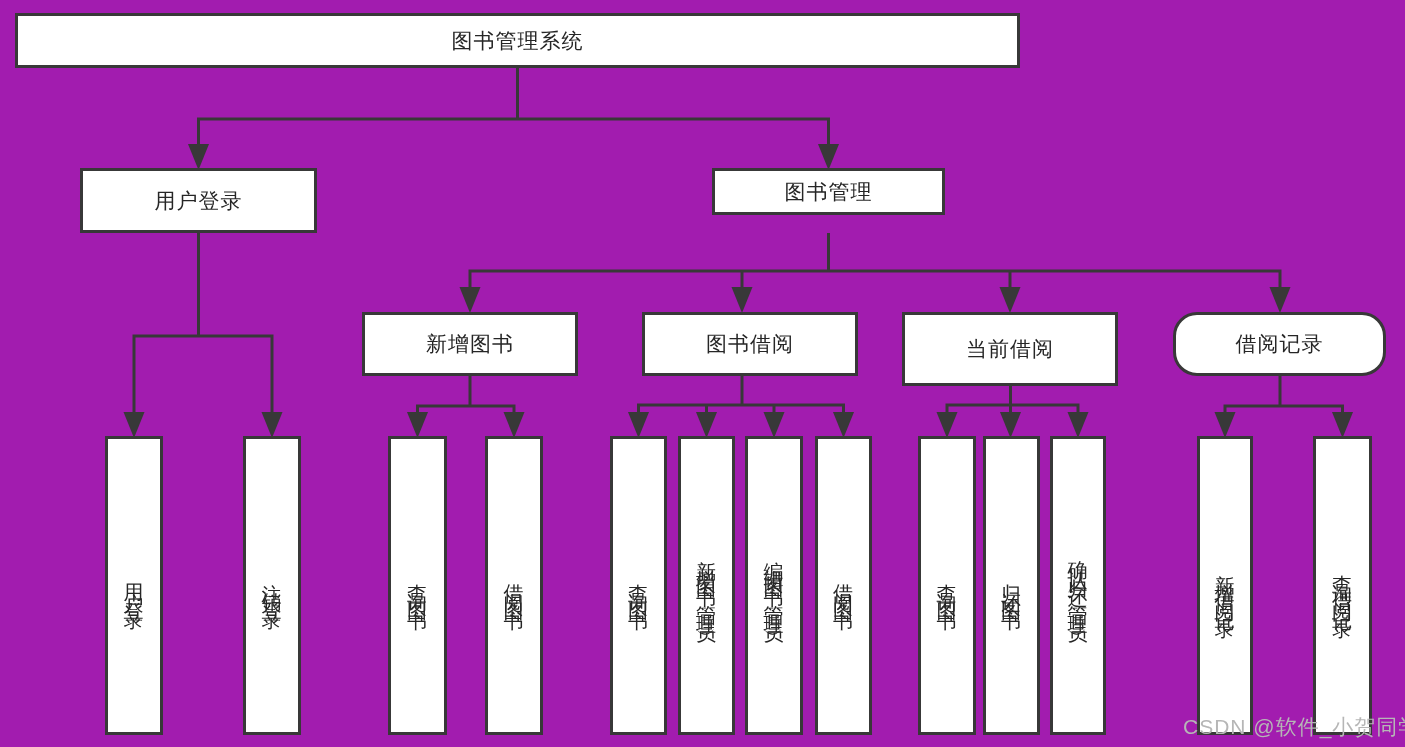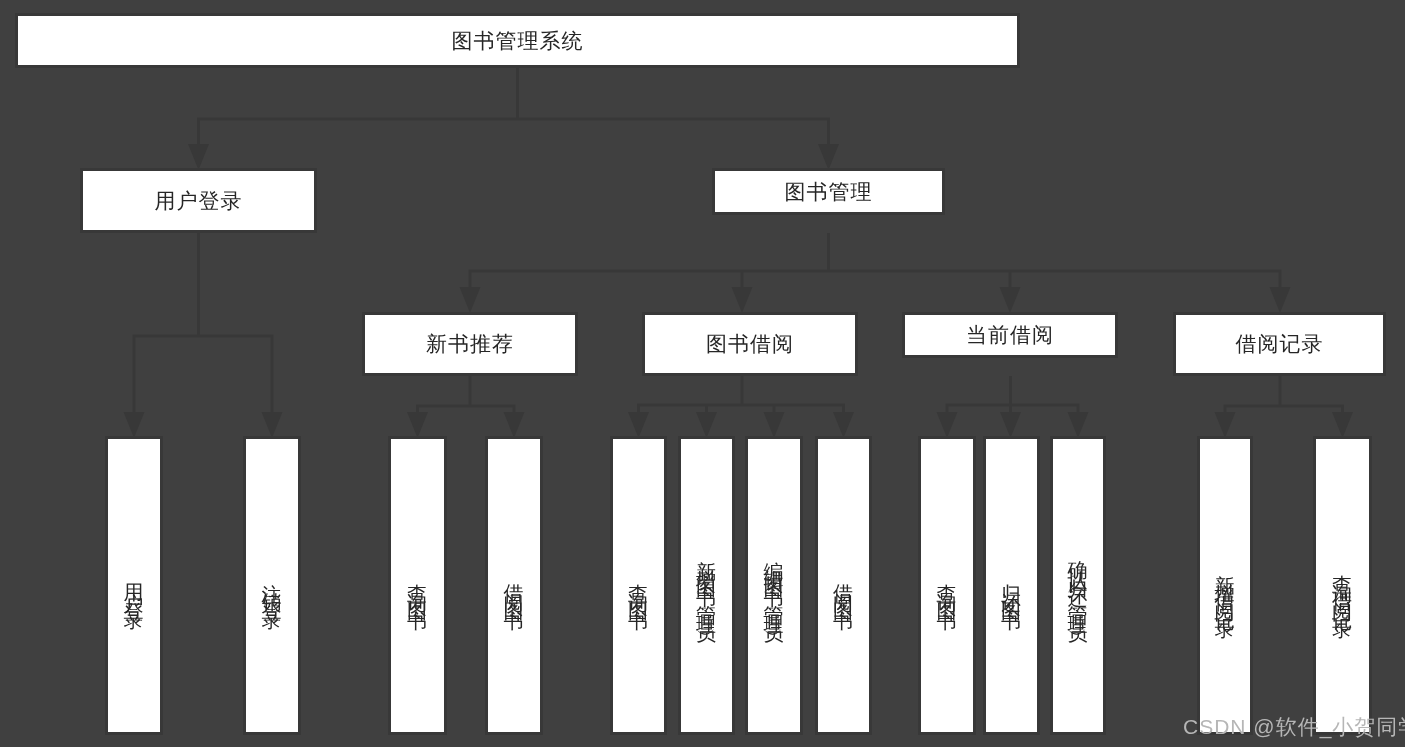--- a/index.html
+++ b/index.html
@@ -1,19 +1,19 @@
 <!DOCTYPE html>
 <html><head>
 <meta charset="utf-8">
 <style>
   html,body{margin:0;padding:0;background:#ffffff;}
   #canvas{
     position:relative;
     width:1405px;height:747px;
-    background:#404040;
+    background:#a21caf;
     font-family:"Liberation Sans","DejaVu Sans",sans-serif;
     overflow:hidden;
   }
   #connectors{position:absolute;left:0;top:0;width:1405px;height:747px;pointer-events:none;}
   .node{
     position:absolute;
     box-sizing:border-box;
     background:#ffffff;
     border:3px solid #383838;
     display:flex;align-items:center;justify-content:center;
@@ -83,29 +83,29 @@
   </div>
 
   <div class="node" style="left:80px;top:168px;width:237px;height:65px;">
     <span class="hlabel">用户登录</span>
   </div>
   <div class="node" style="left:712px;top:168px;width:233px;height:47px;">
     <span class="hlabel">图书管理</span>
   </div>
 
   <div class="node" style="left:362px;top:312px;width:216px;height:64px;">
-    <span class="hlabel">新书推荐</span>
+    <span class="hlabel">新增图书</span>
   </div>
   <div class="node" style="left:634px;top:312px;width:216px;height:64px;margin-left:8px;">
     <span class="hlabel">图书借阅</span>
   </div>
-  <div class="node" style="left:902px;top:312px;width:216px;height:46px;">
+  <div class="node" style="left:902px;top:312px;width:216px;height:74px;">
     <span class="hlabel">当前借阅</span>
   </div>
-  <div class="node" style="left:1173px;top:312px;width:213px;height:64px;">
+  <div class="node" style="left:1173px;top:312px;width:213px;height:64px;border-radius:24px;">
     <span class="hlabel">借阅记录</span>
   </div>
 
   <div class="node leaf" style="left:105px;top:436px;width:58px;height:299px;">
     <span class="vtext">用户登录</span>
   </div>
   <div class="node leaf" style="left:243px;top:436px;width:58px;height:299px;">
     <span class="vtext">注销登录</span>
   </div>
 

